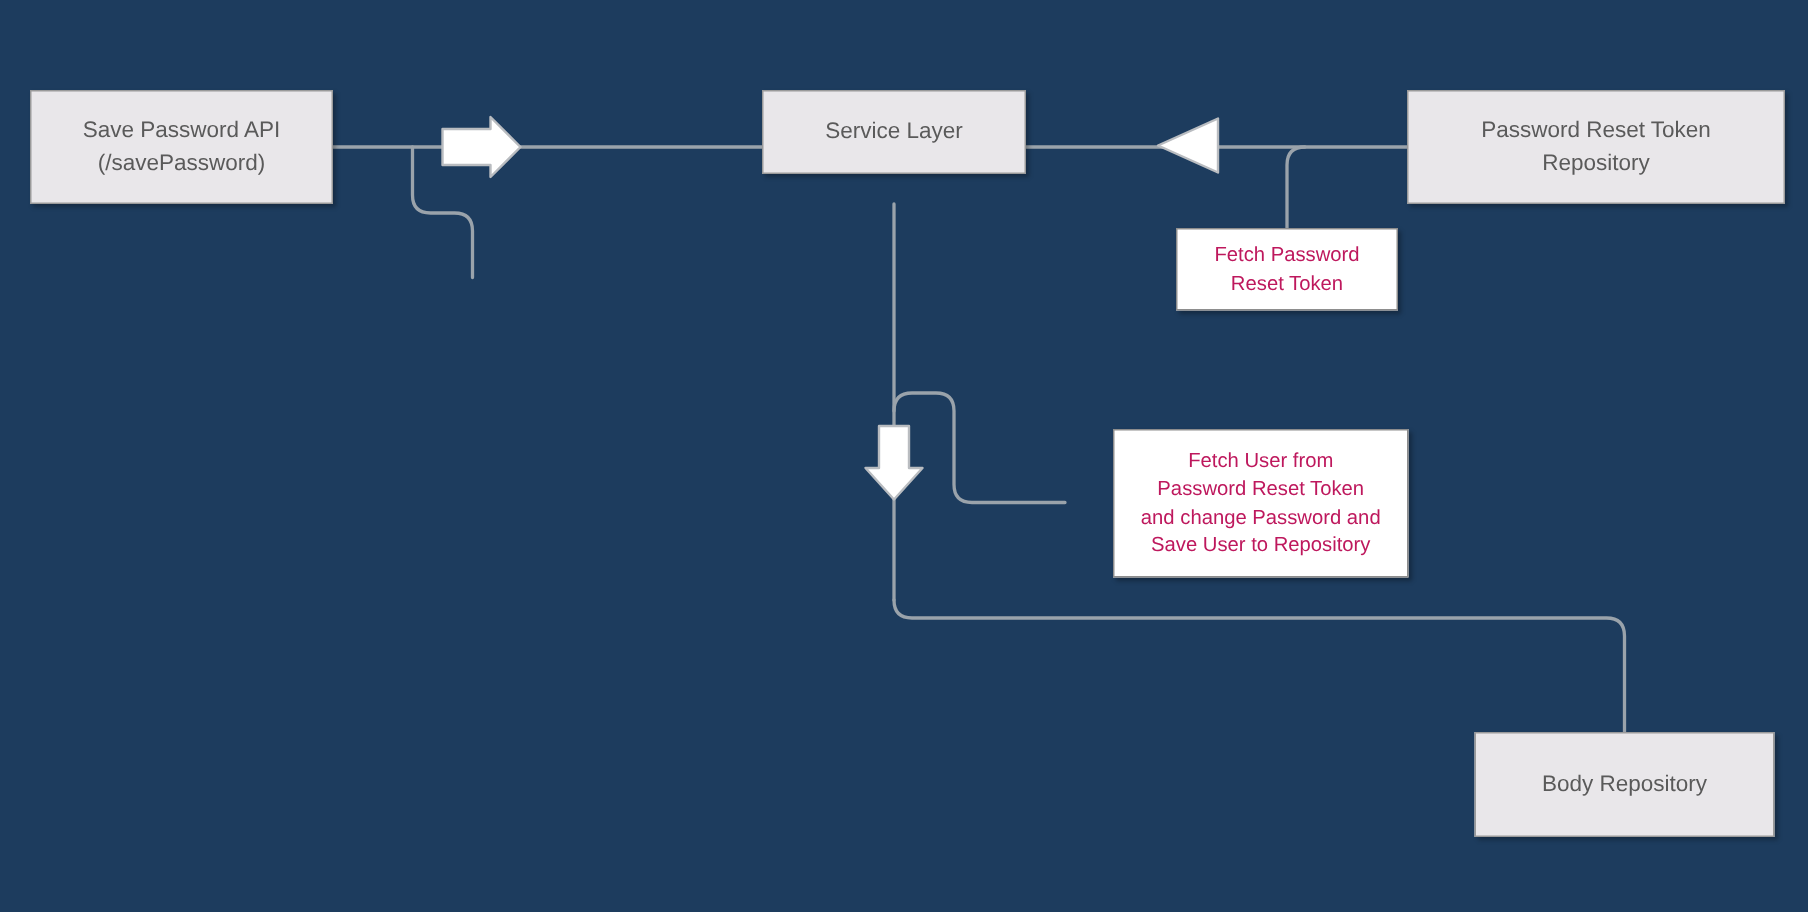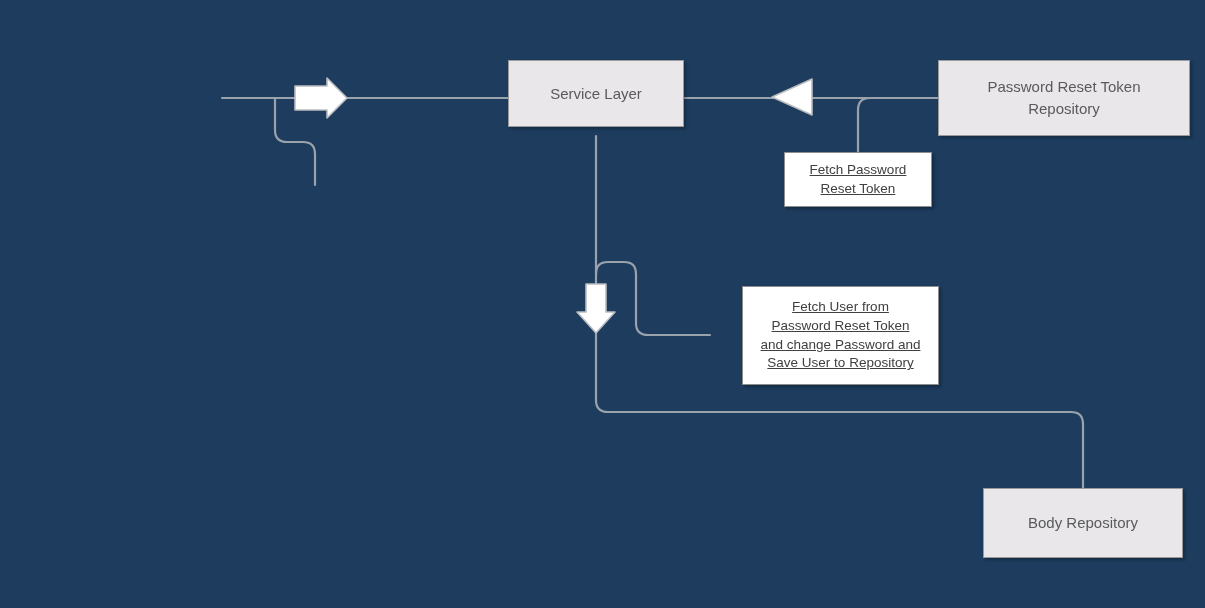--- a/index.html
+++ b/index.html
@@ -49,23 +49,22 @@
     display: flex;
     align-items: center;
     justify-content: center;
     text-align: center;
     box-shadow: 2px 2px 3px rgba(0,0,0,0.3);
     z-index: 3;
     padding: 4px 6px;
   }
   .note.light {
     font-weight: normal;
-    color: #404040;
+    color: #be185d;
     font-size: 13.5px;
-    text-decoration: underline;
   }
   .node span, .note span { display: block; white-space: pre-line; }
 </style>
 </head>
 <body>
 
 <div id="canvas">
 
   <svg id="svg-layer" viewBox="0 0 1205 608" xmlns="http://www.w3.org/2000/svg">
     <g fill="none" stroke="#9aa3ab" stroke-width="2.2" stroke-linecap="round" stroke-linejoin="round">
@@ -91,22 +90,26 @@
 
     <g>
       <path d="M772,97 L812,79 L812,115 Z" fill="#ffffff" stroke="#b9bcc0" stroke-width="1.6" stroke-linejoin="round"></path>
     </g>
 
     <g>
       <path d="M586,284 L606,284 L606,312 L615,312 L596,333 L577,312 L586,312 Z" fill="#ffffff" stroke="#b9bcc0" stroke-width="1.6" stroke-linejoin="round"></path>
     </g>
   </svg>
 
+  <div class="node" style="left:20px; top:60px; width:202px; height:76px;">
+    <span>Save Password API
+(/savePassword)</span>
+  </div>
 
-  <div class="node" style="left:508px; top:60px; width:176px; height:67px;">
+  <div class="node" style="left:508px; top:60px; width:176px; height:56px;">
     <span>Service Layer</span>
   </div>
 
   <div class="node" style="left:938px; top:60px; width:252px; height:76px;">
     <span>Password Reset Token
 Repository</span>
   </div>
 
   <div class="node" style="left:983px; top:488px; width:200px; height:70px;">
     <span>Body Repository</span>

